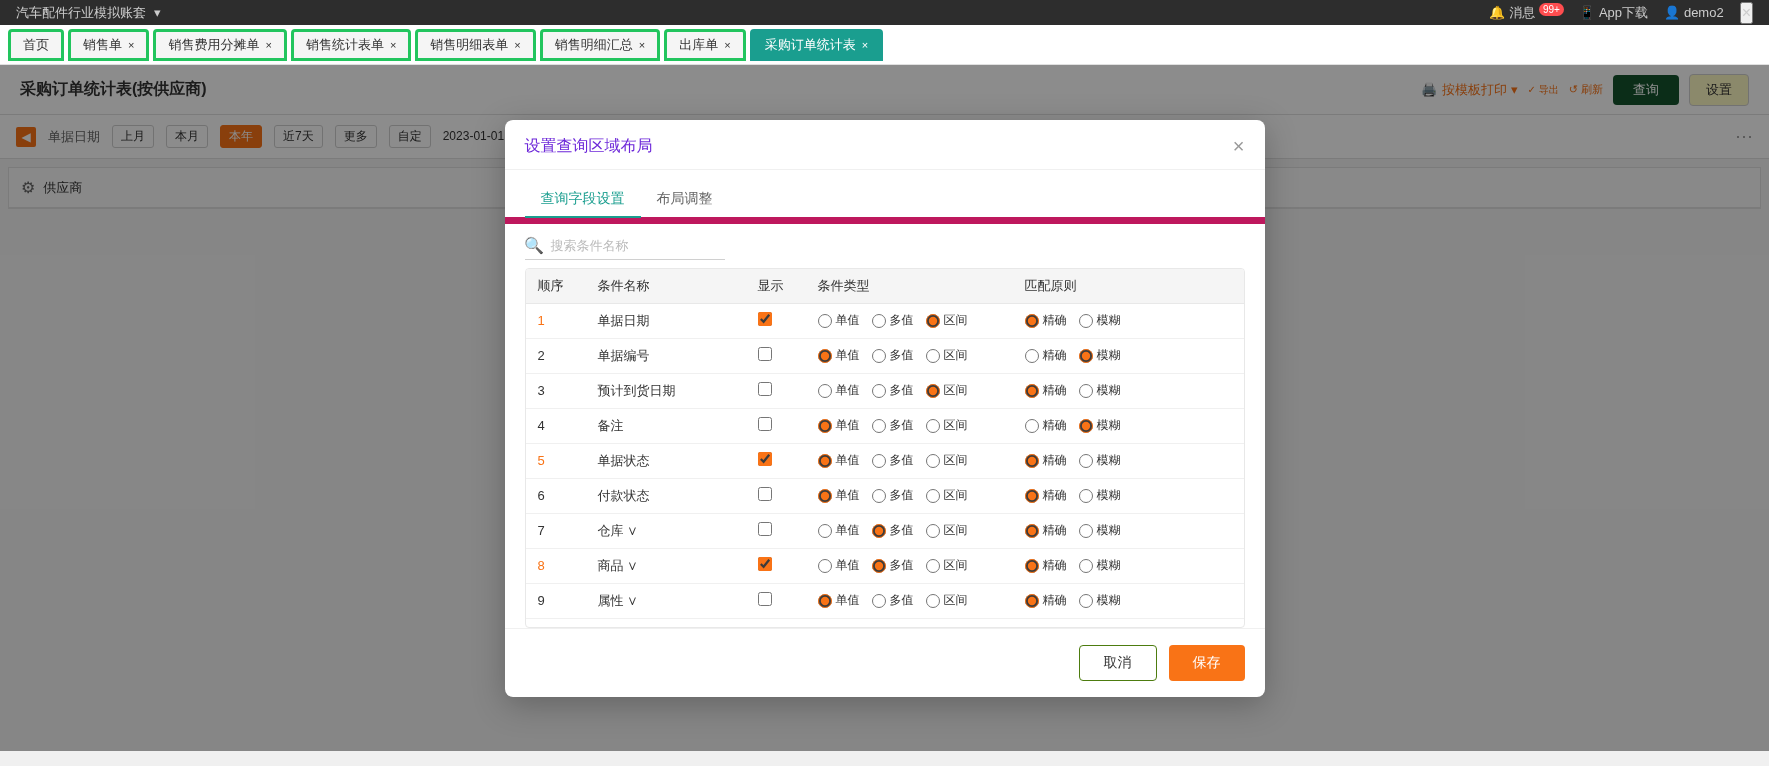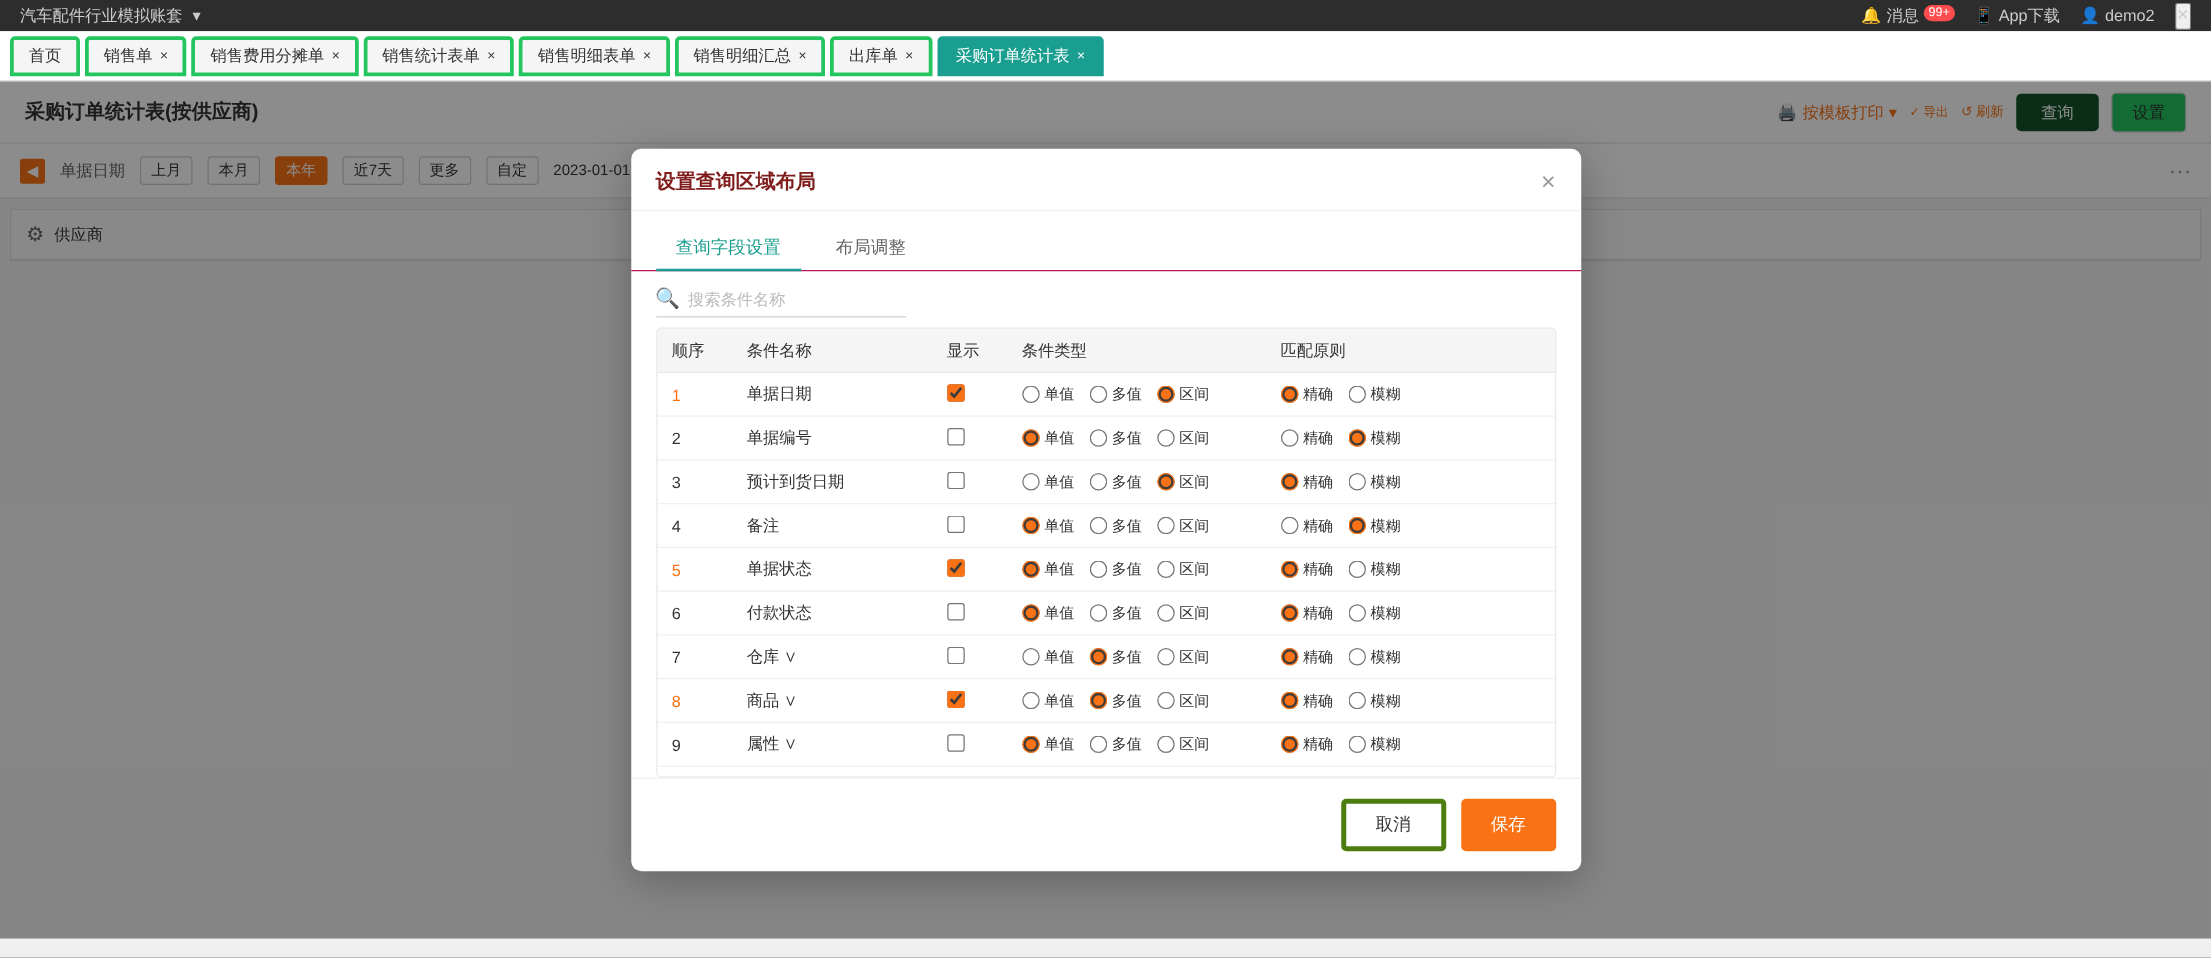--- a/index.html
+++ b/index.html
@@ -131,21 +131,21 @@
     .btn-query {
       background: #14532d;
       color: #fff;
       border: none;
       border-radius: 4px;
       padding: 6px 20px;
       cursor: pointer;
       font-size: 13px;
     }
     .btn-settings {
-      background: #22c55e;
+      background: #fef9c3;
       color: #333;
       border: 1px solid #d0d0d0;
       border-radius: 4px;
       padding: 6px 16px;
       cursor: pointer;
       font-size: 13px;
     }
 
     
     .filter-bar {
@@ -231,39 +231,39 @@
     }
     .modal-header {
       display: flex;
       align-items: center;
       justify-content: space-between;
       padding: 16px 20px 12px;
       border-bottom: 1px solid #f0f0f0;
     }
     .modal-title {
       font-size: 16px;
-      font-weight: bold;
-      color: #7f1d1d;
+      font-weight: normal;
+      color: #6d28d9;
       text-align: center;
     }
     .modal-close {
       cursor: pointer;
       font-size: 20px;
       color: #999;
       line-height: 1;
       background: none;
       border: none;
     }
 
     
     .modal-tabs {
       display: flex;
       padding: 12px 20px 0;
-      gap: 12px;
-      border-bottom: 1px solid #be185d;
+      gap: 0;
+      border-bottom: 7px solid #be185d;
     }
     .modal-tab {
       padding: 8px 16px;
       font-size: 14px;
       cursor: pointer;
       color: #666;
       border-bottom: 2px solid transparent;
       margin-bottom: -1px;
     }
     .modal-tab.active {
@@ -358,21 +358,21 @@
     
     .modal-footer {
       display: flex;
       justify-content: flex-end;
       padding: 16px 20px;
       gap: 12px;
       border-top: 1px solid #f0f0f0;
     }
     .btn-cancel {
       padding: 8px 24px;
-      border: 4px solid #4d7c0f;
+      border: 1px solid #4d7c0f;
       border-radius: 4px;
       background: #fff;
       cursor: pointer;
       font-size: 14px;
       color: #333;
     }
     .btn-save {
       padding: 8px 24px;
       border: none;
       border-radius: 4px;

